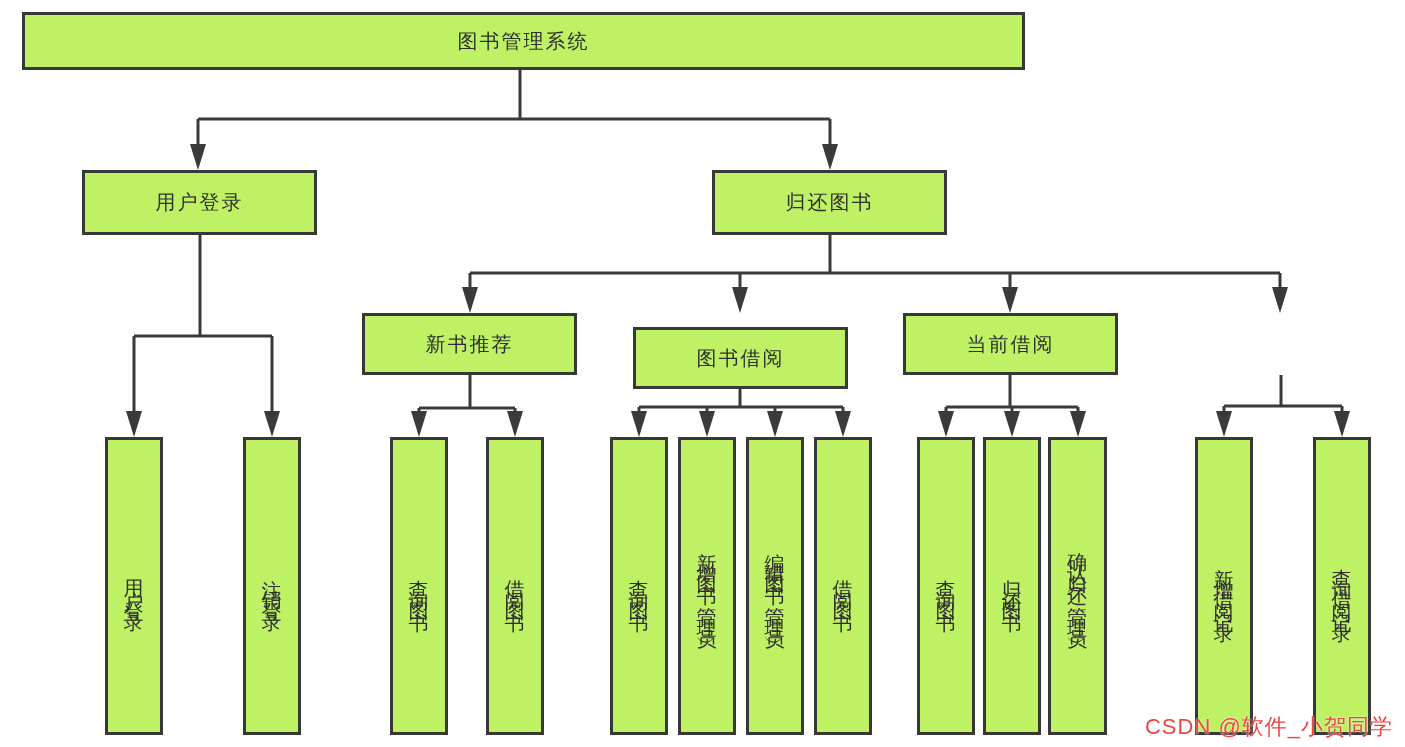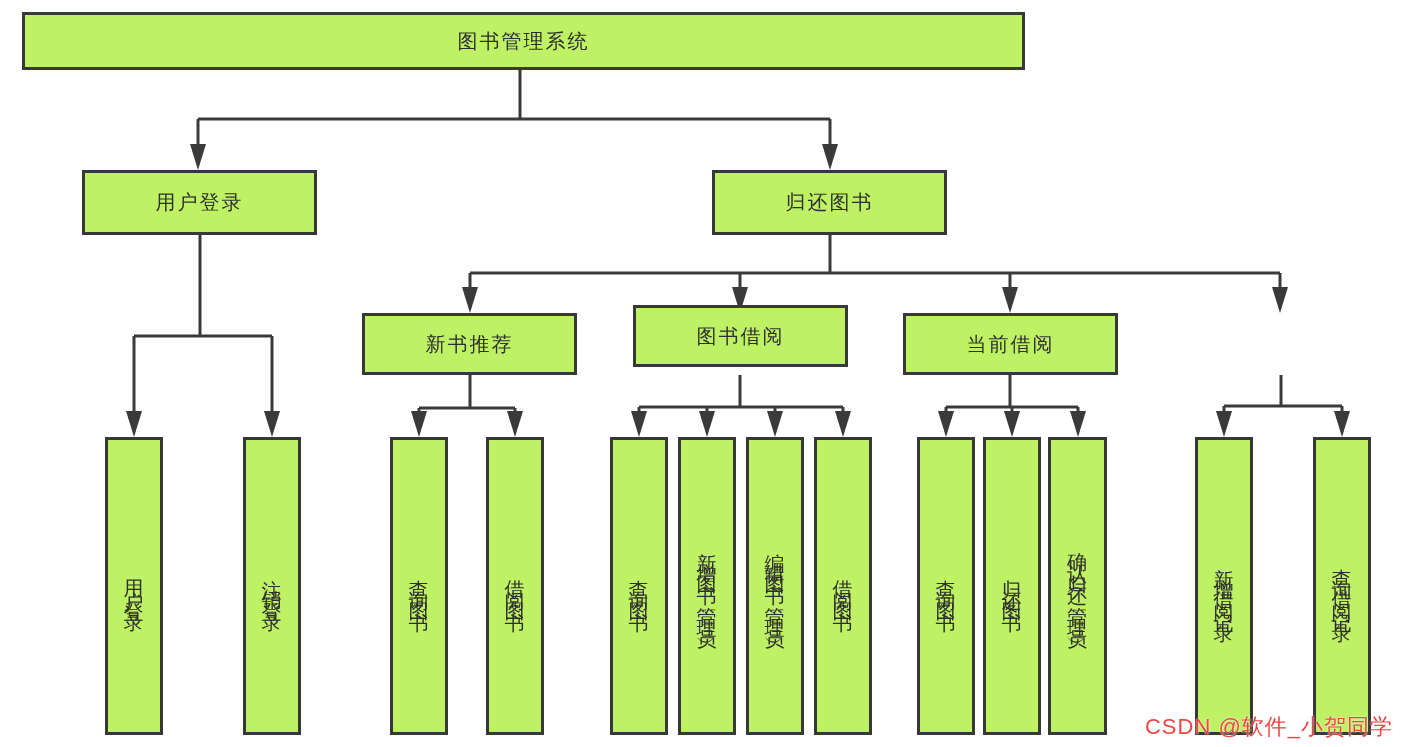--- a/index.html
+++ b/index.html
@@ -101,21 +101,21 @@
   <div class="box hbox" style="left:82px; top:170px; width:235px; height:65px;">
     <span>用户登录</span>
   </div>
   <div class="box hbox" style="left:712px; top:170px; width:235px; height:65px;">
     <span>归还图书</span>
   </div>
 
   <div class="box hbox" style="left:362px; top:313px; width:215px; height:62px;">
     <span>新书推荐</span>
   </div>
-  <div class="box hbox" style="left:633px; top:305px; width:215px; height:62px;">
+  <div class="box hbox" style="left:633px; top:327px; width:215px; height:62px;">
     <span>图书借阅</span>
   </div>
   <div class="box hbox" style="left:903px; top:313px; width:215px; height:62px;">
     <span>当前借阅</span>
   </div>
 
   <div class="box vbox" style="left:105px; top:437px; width:58px; height:298px;">
     <span>用户登录</span>
   </div>
   <div class="box vbox" style="left:243px; top:437px; width:58px; height:298px;">

